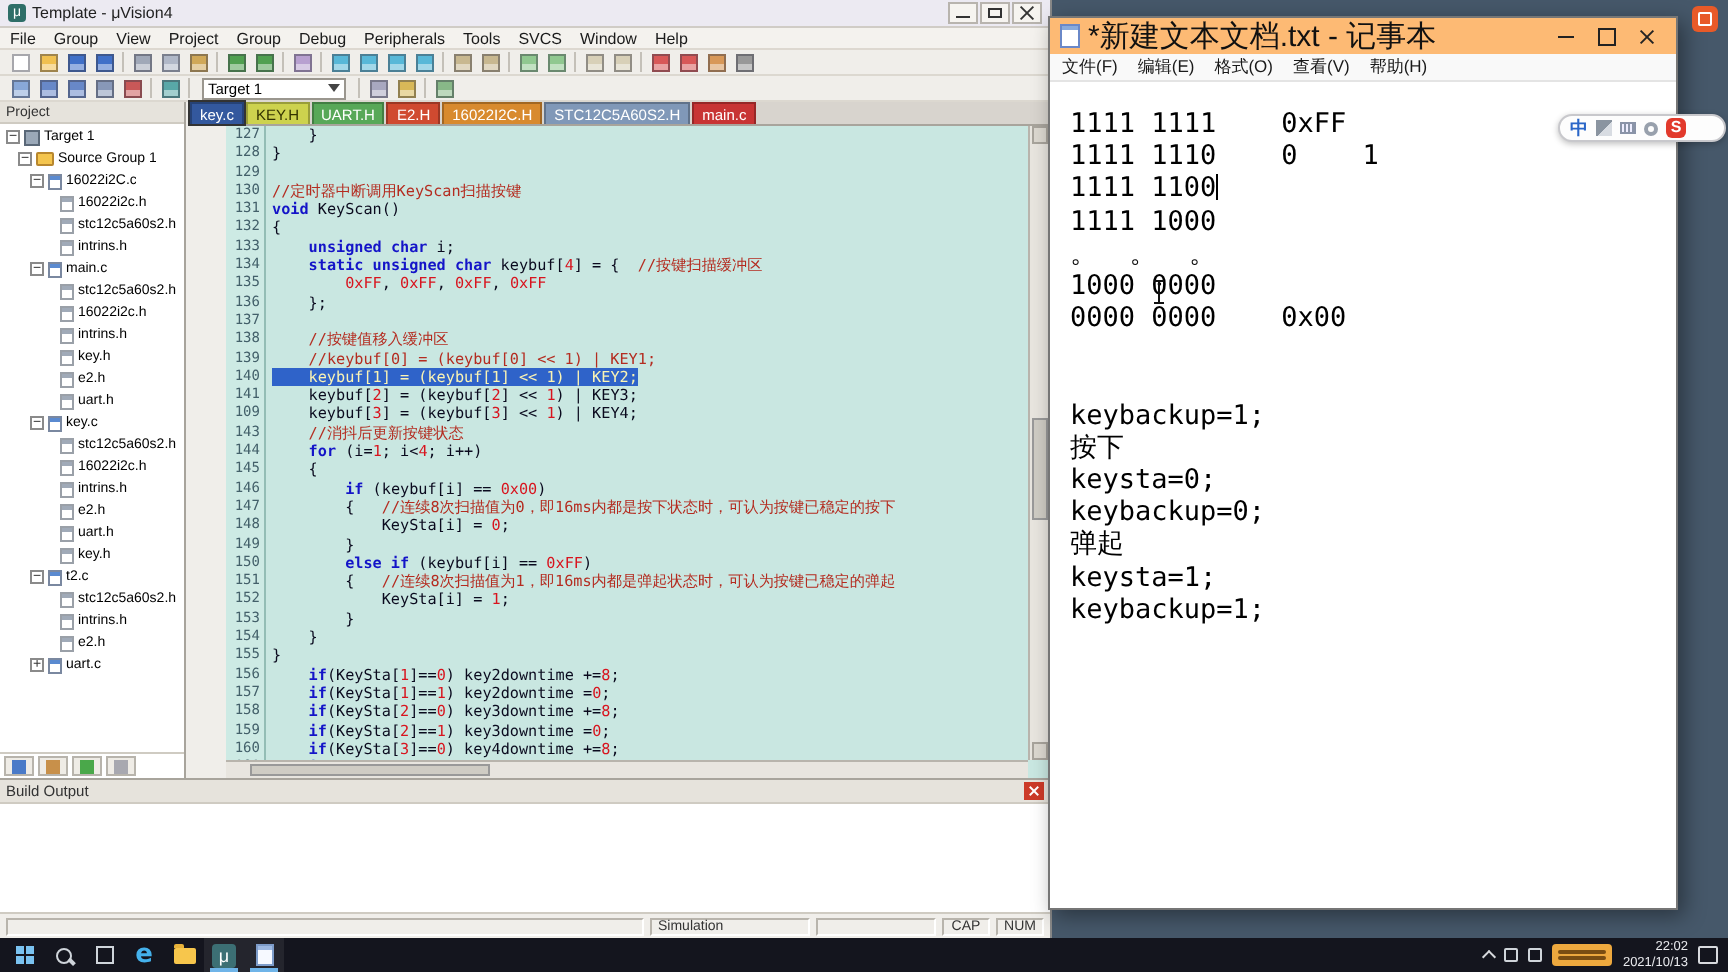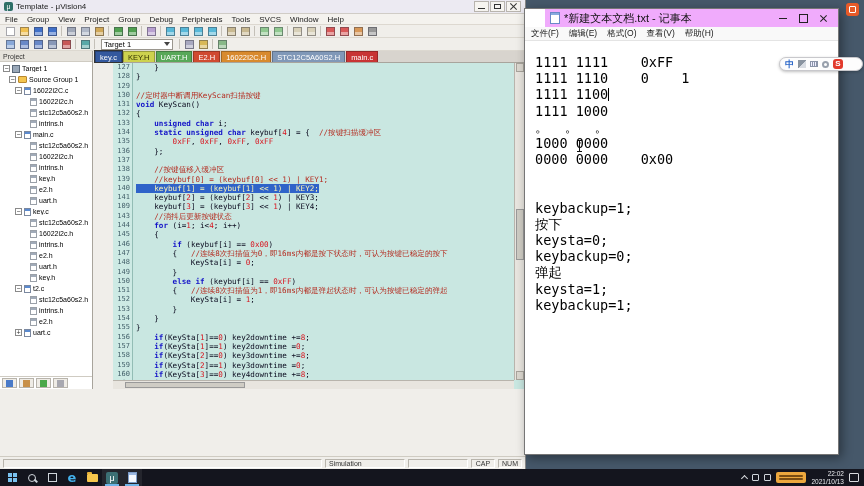--- a/index.html
+++ b/index.html
@@ -74,21 +74,21 @@
   #kv-build-close::before,#kv-build-close::after{content:"";position:absolute;left:2px;top:4px;width:6px;height:1px;background:#fff;}
   #kv-build-close::before{transform:rotate(45deg);}
   #kv-build-close::after{transform:rotate(-45deg);}
   #kv-build-body{height:54px;background:#fff;}
   #kv-status{position:absolute;left:0;right:0;bottom:0;height:13px;background:#f0eeea;border-top:1px solid #cfcbc2;display:flex;align-items:center;gap:3px;padding:1px 3px;font-size:7px;color:#333;}
   .stseg{border:1px solid;border-color:#b8b4ac #fff #fff #b8b4ac;height:9px;display:flex;align-items:center;padding:0 3px;white-space:nowrap;}
   #st-1{flex:1;} #st-mode{width:80px;} #st-2{width:60px;} #st-cap,#st-num{width:24px;justify-content:center;}
 
   
   #notepad{position:absolute;left:524px;top:8px;width:315px;height:447px;background:#fff;border:1px solid #767676;box-shadow:3px 3px 10px rgba(0,0,0,.4);z-index:2;}
-  #np-title{height:18px;display:flex;align-items:center;gap:4px;padding:0 5px;background:#f0abfc;font-size:11px;color:#111;margin-left:20px;}
+  #np-title{height:18px;display:flex;align-items:center;gap:4px;padding:0 5px;background:#fdba74;font-size:15px;color:#111;}
   #np-icon{width:10px;height:12px;background:#fff;border:1px solid #6a88c8;box-shadow:inset 0 2px #88aadd;flex:none;}
   .np-btns{margin-left:auto;display:flex;}
   .np-btn{width:20px;height:16px;display:flex;align-items:center;justify-content:center;position:relative;}
   .nb-min::after{content:"";width:8px;border-bottom:1px solid #222;}
   .nb-max::after{content:"";width:7px;height:7px;border:1px solid #222;}
   .nb-close::before,.nb-close::after{content:"";position:absolute;left:6px;top:8px;width:9px;height:1px;background:#222;}
   .nb-close::before{transform:rotate(45deg);}
   .nb-close::after{transform:rotate(-45deg);}
   #np-menu{height:14px;display:flex;gap:10px;align-items:center;padding:0 6px;font-size:8.5px;background:#f9f9f9;border-bottom:1px solid #e4e4e4;color:#222;}
   #np-body{position:absolute;left:1px;right:1px;top:33px;bottom:1px;background:#fff;overflow:hidden;}
@@ -483,20 +483,27 @@
             <span id="kv-vthumb"></span>
             <span class="sbtn" id="vs-dn"></span>
           </div>
           <div id="kv-hsb">
             <span id="kv-hthumb"></span>
           </div>
         </div>
       </div>
     </div>
 
+    <div id="kv-build">
+      <div id="kv-build-head">
+        <span>Build Output</span>
+        <span id="kv-build-close"></span>
+      </div>
+      <div id="kv-build-body"></div>
+    </div>
 
     <div id="kv-status">
       <span class="stseg" id="st-1"></span>
       <span class="stseg" id="st-mode">Simulation</span>
       <span class="stseg" id="st-2"></span>
       <span class="stseg" id="st-cap">CAP</span>
       <span class="stseg" id="st-num">NUM</span>
     </div>
   </div>
 

